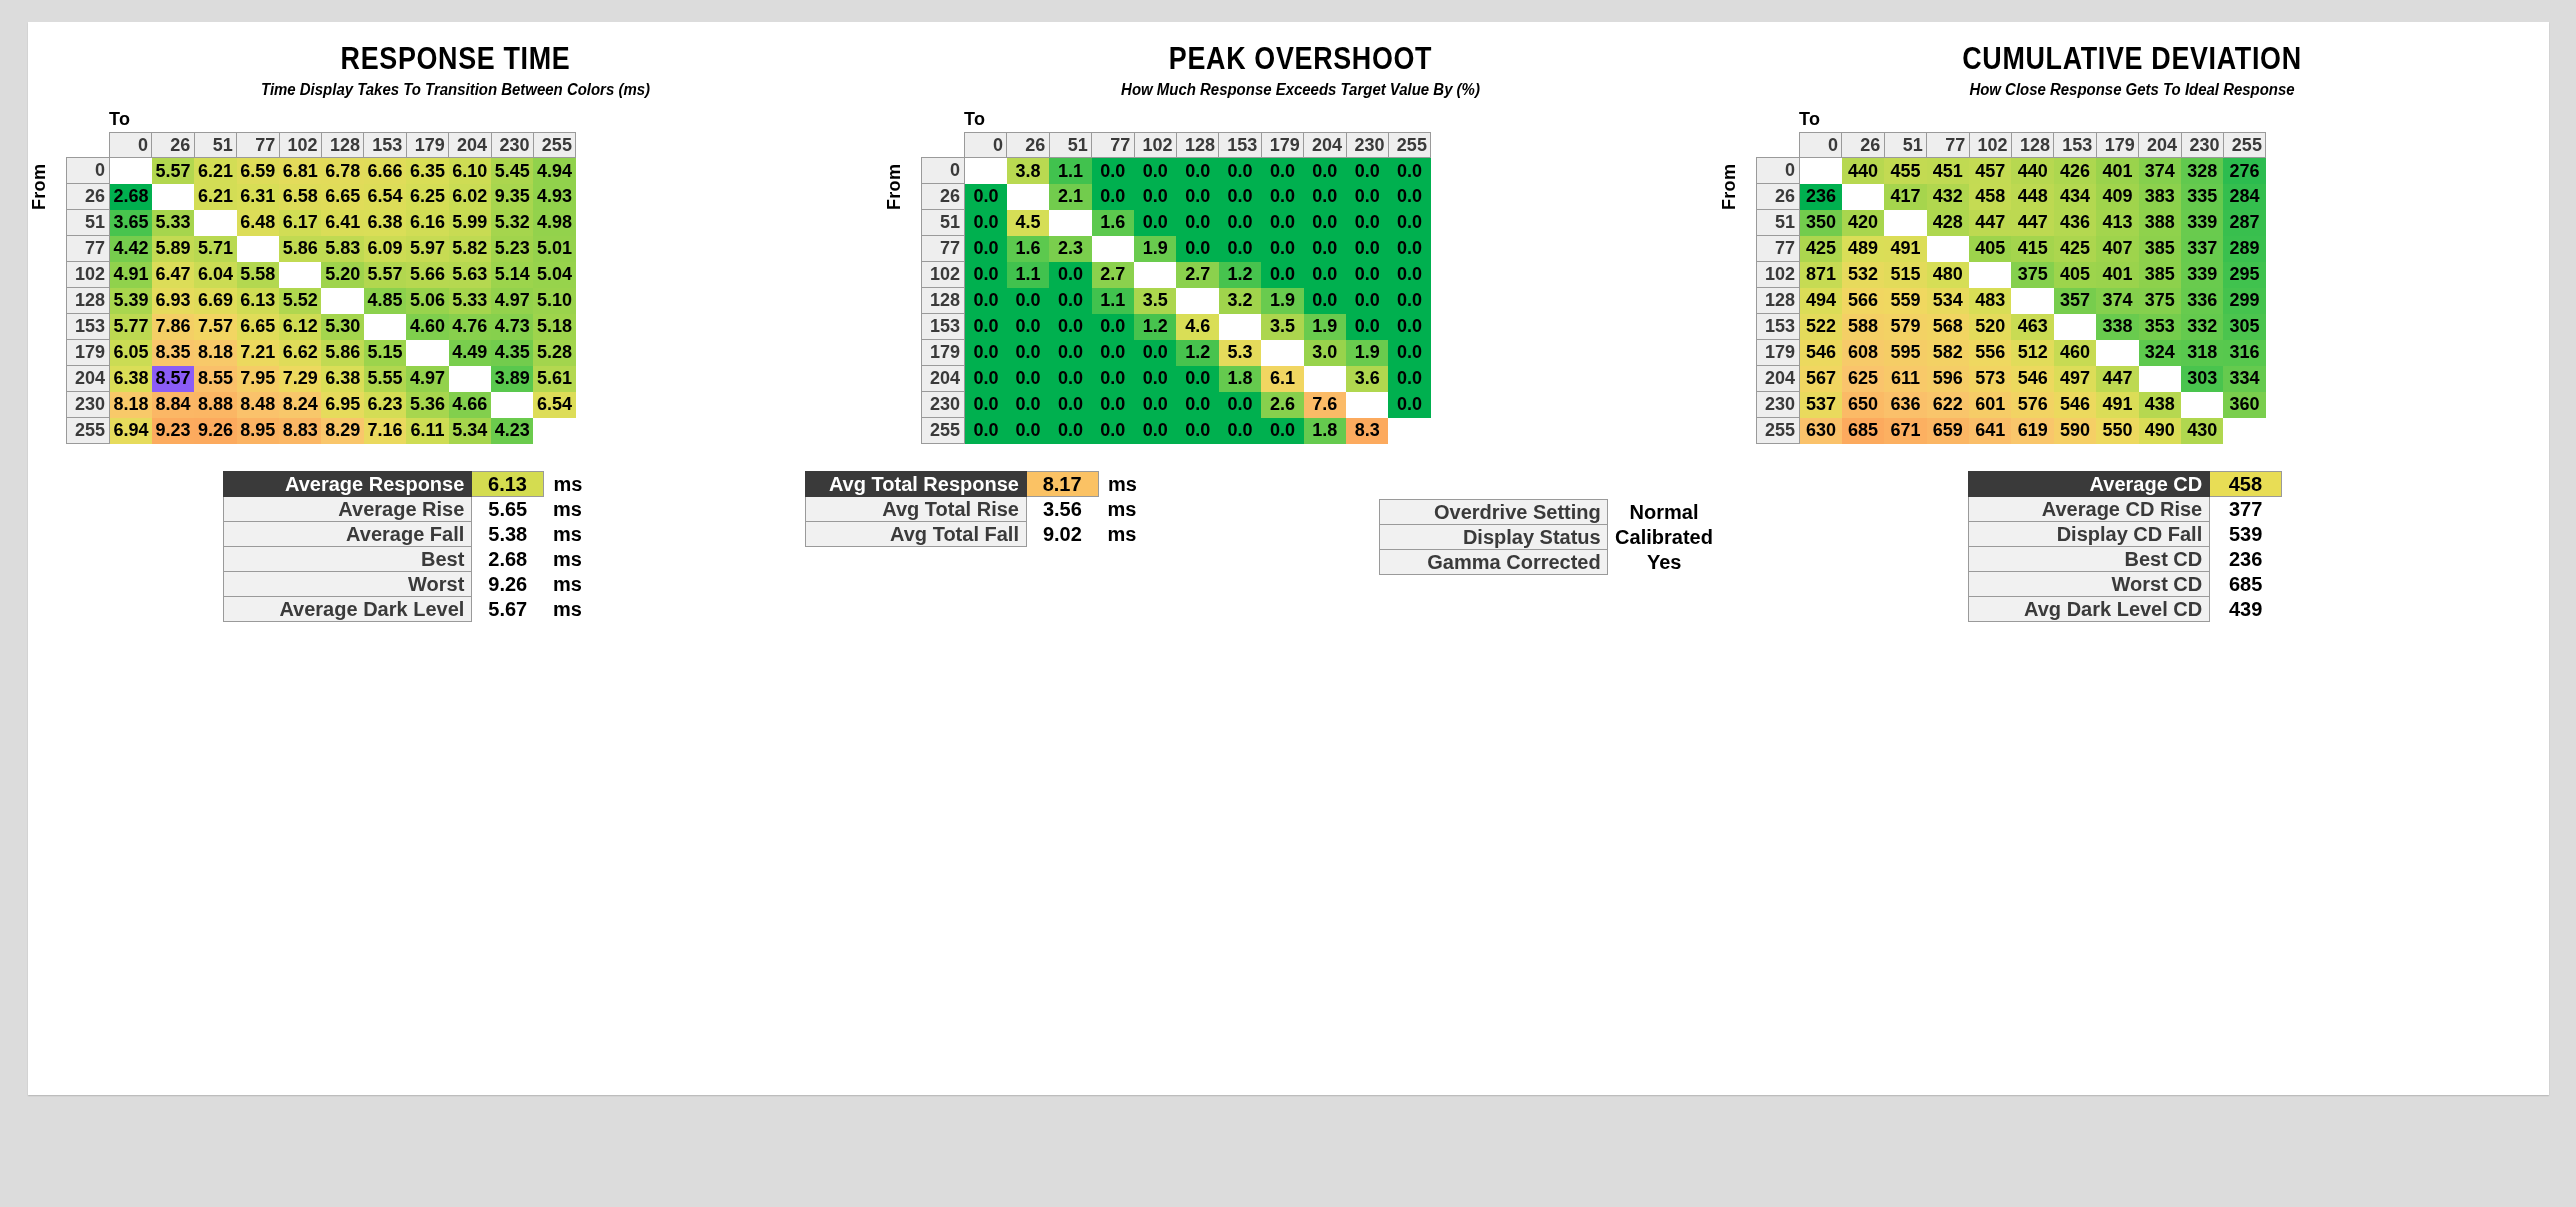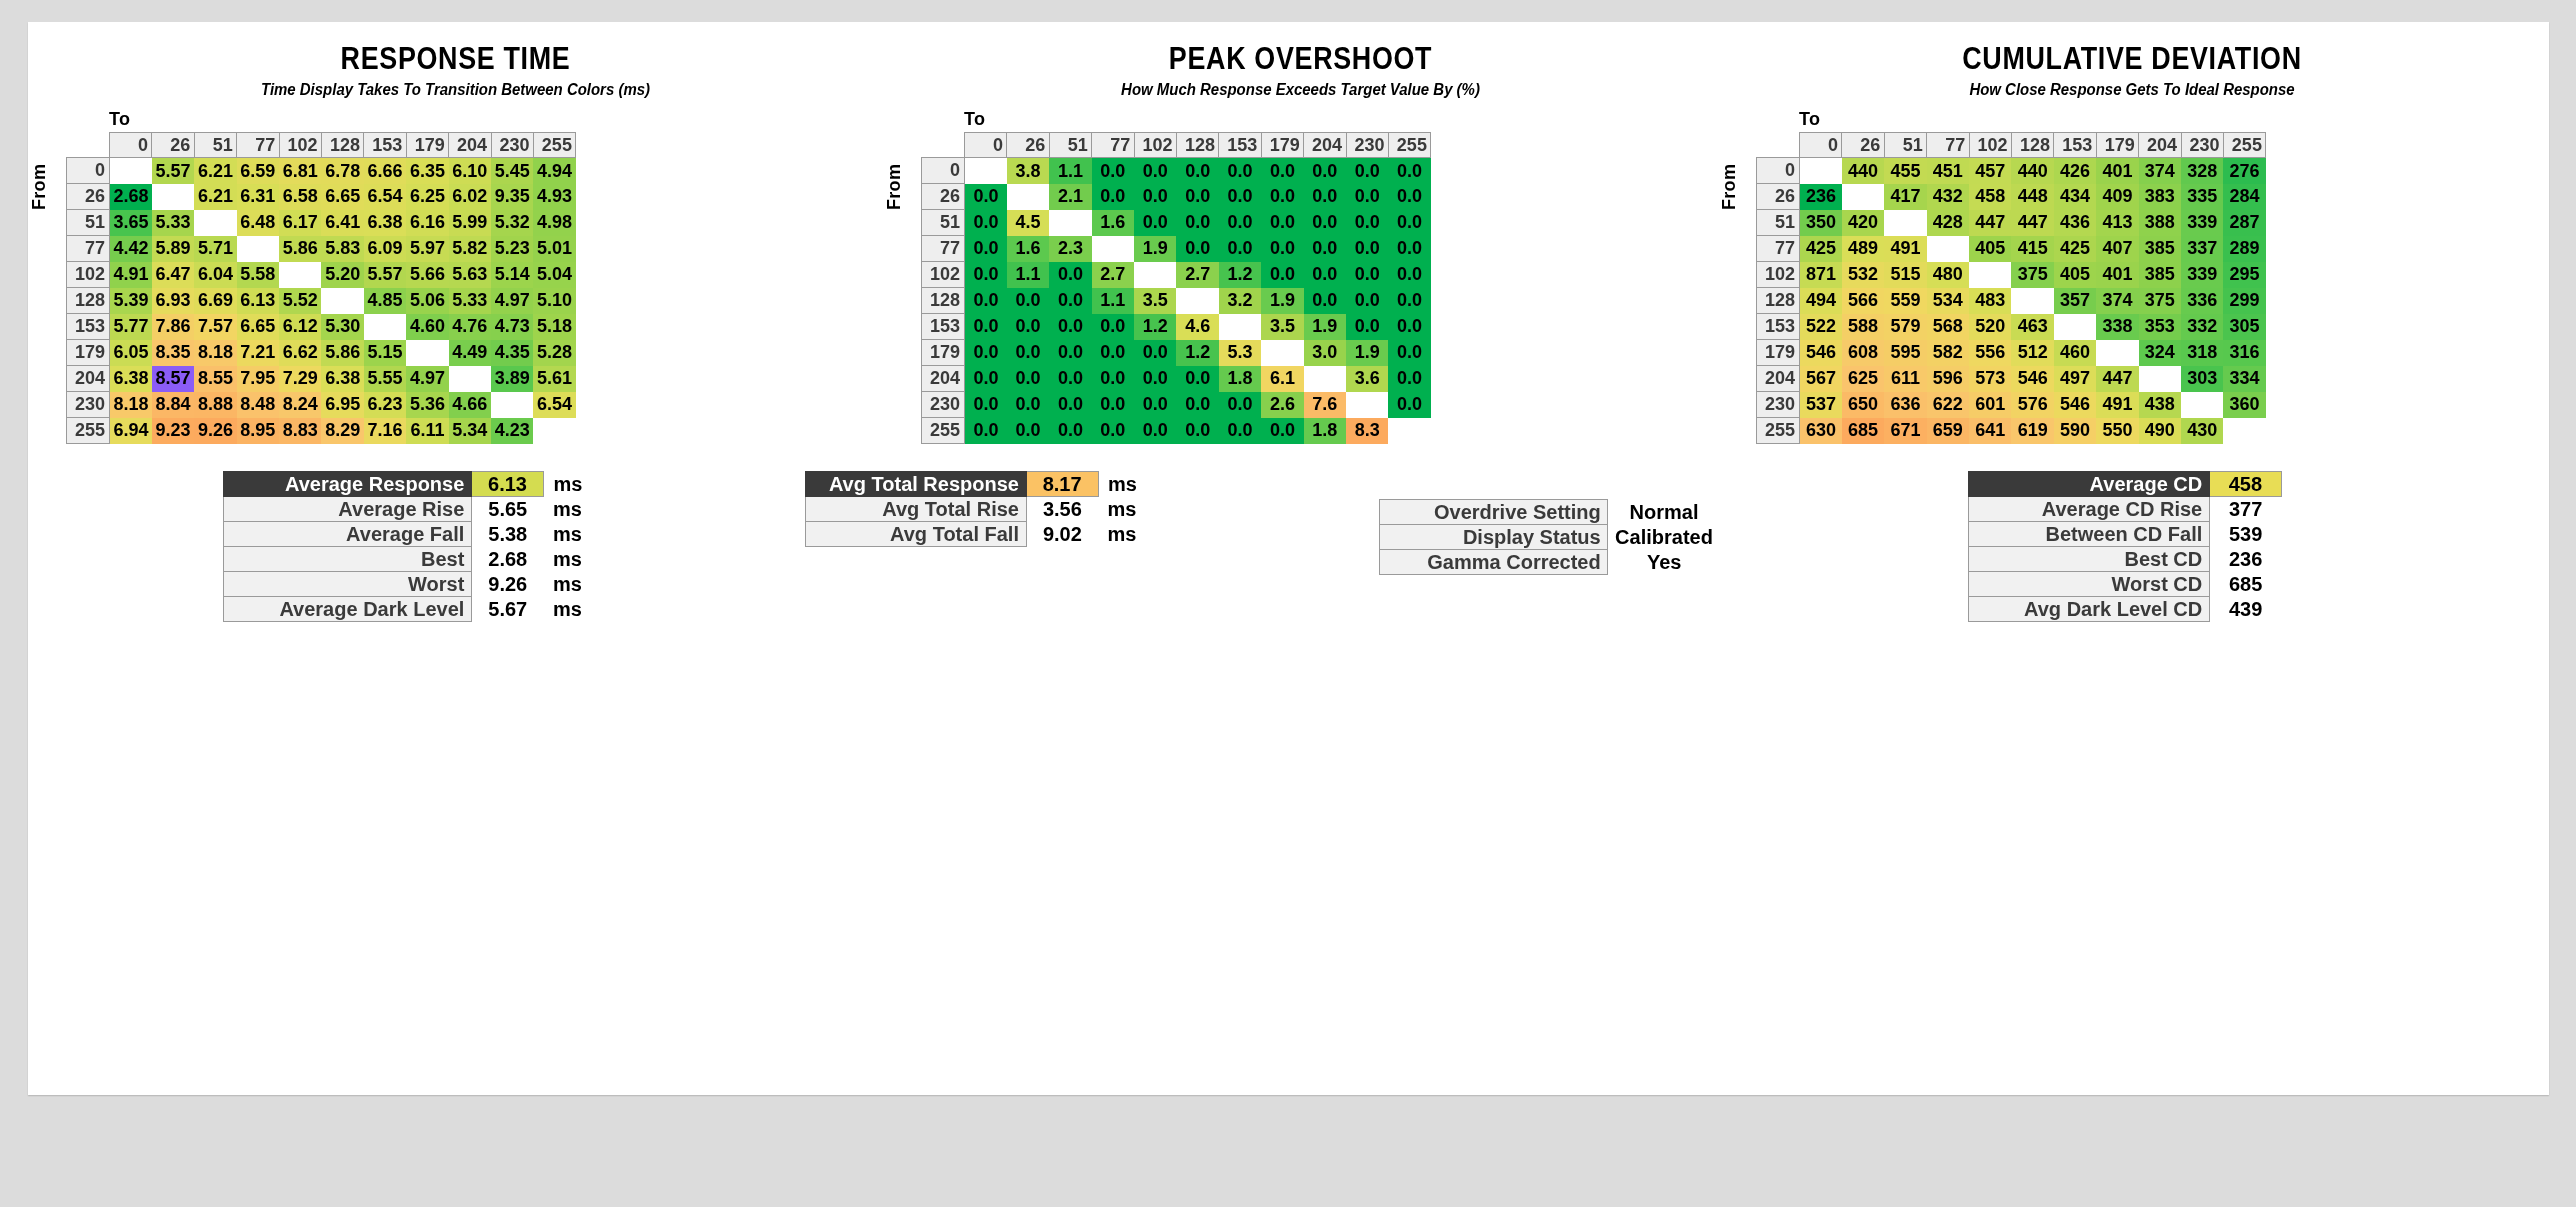--- a/index.html
+++ b/index.html
@@ -855,21 +855,21 @@
               <td class="lbl">Average CD</td>
               <td class="val" style="background:#e8dd55">458</td>
               <td class="unit"></td>
             </tr>
             <tr class="">
               <td class="lbl">Average CD Rise</td>
               <td class="val">377</td>
               <td class="unit"></td>
             </tr>
             <tr class="">
-              <td class="lbl">Between CD Fall</td>
+              <td class="lbl">Display CD Fall</td>
               <td class="val">539</td>
               <td class="unit"></td>
             </tr>
             <tr class="">
               <td class="lbl">Best CD</td>
               <td class="val">236</td>
               <td class="unit"></td>
             </tr>
             <tr class="">
               <td class="lbl">Worst CD</td>

